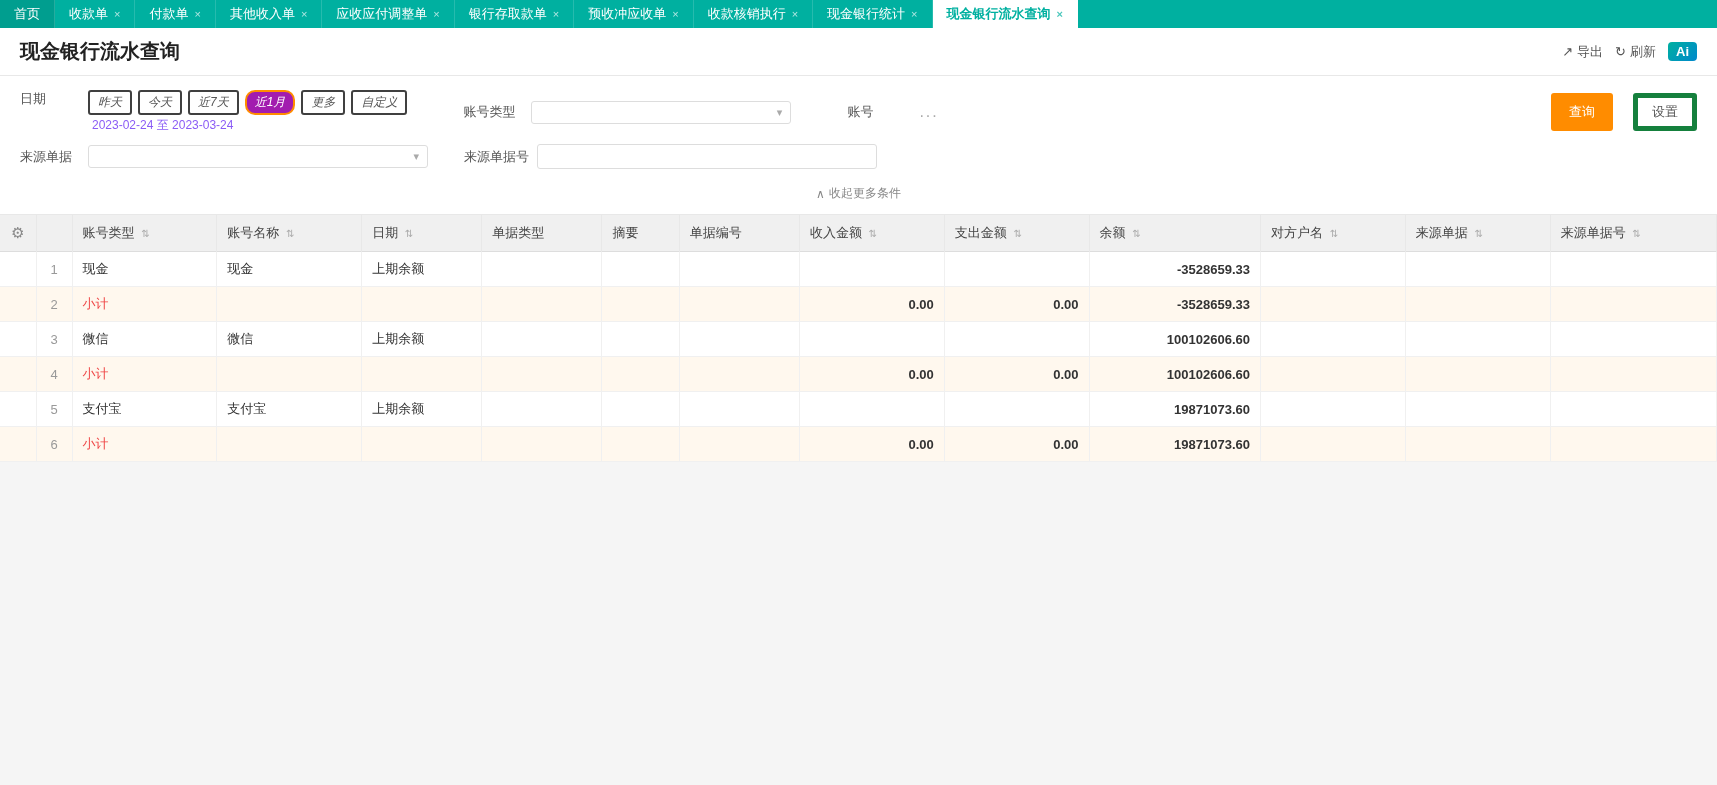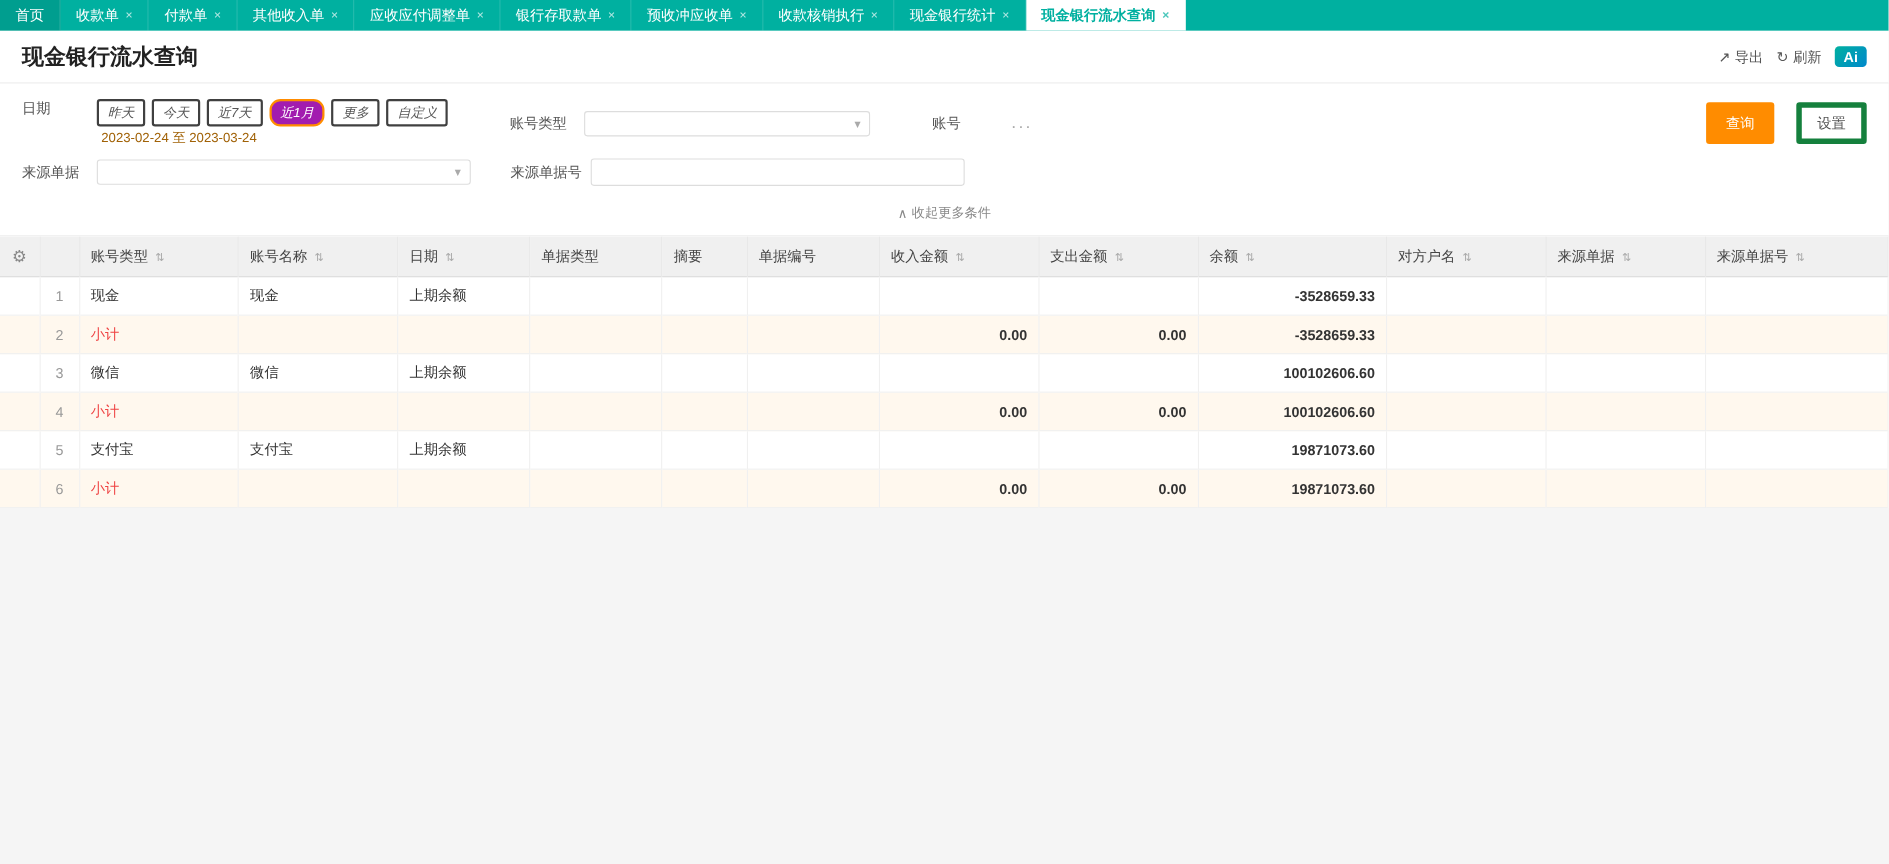--- a/index.html
+++ b/index.html
@@ -109,21 +109,21 @@
       font-style: italic;
     }
     .date-btn.active {
       background: #a21caf;
       color: #fff;
       border-color: #ff8c00;
       border-radius: 10px;
     }
     .date-range-text {
       font-size: 12px;
-      color: #a16207;
+      color: #8b5cf6;
       margin-left: 4px;
     }
     .select-box {
       display: flex;
       align-items: center;
       border: 1px solid #ddd;
       border-radius: 3px;
       padding: 4px 8px;
       background: #fff;
       min-width: 200px;

